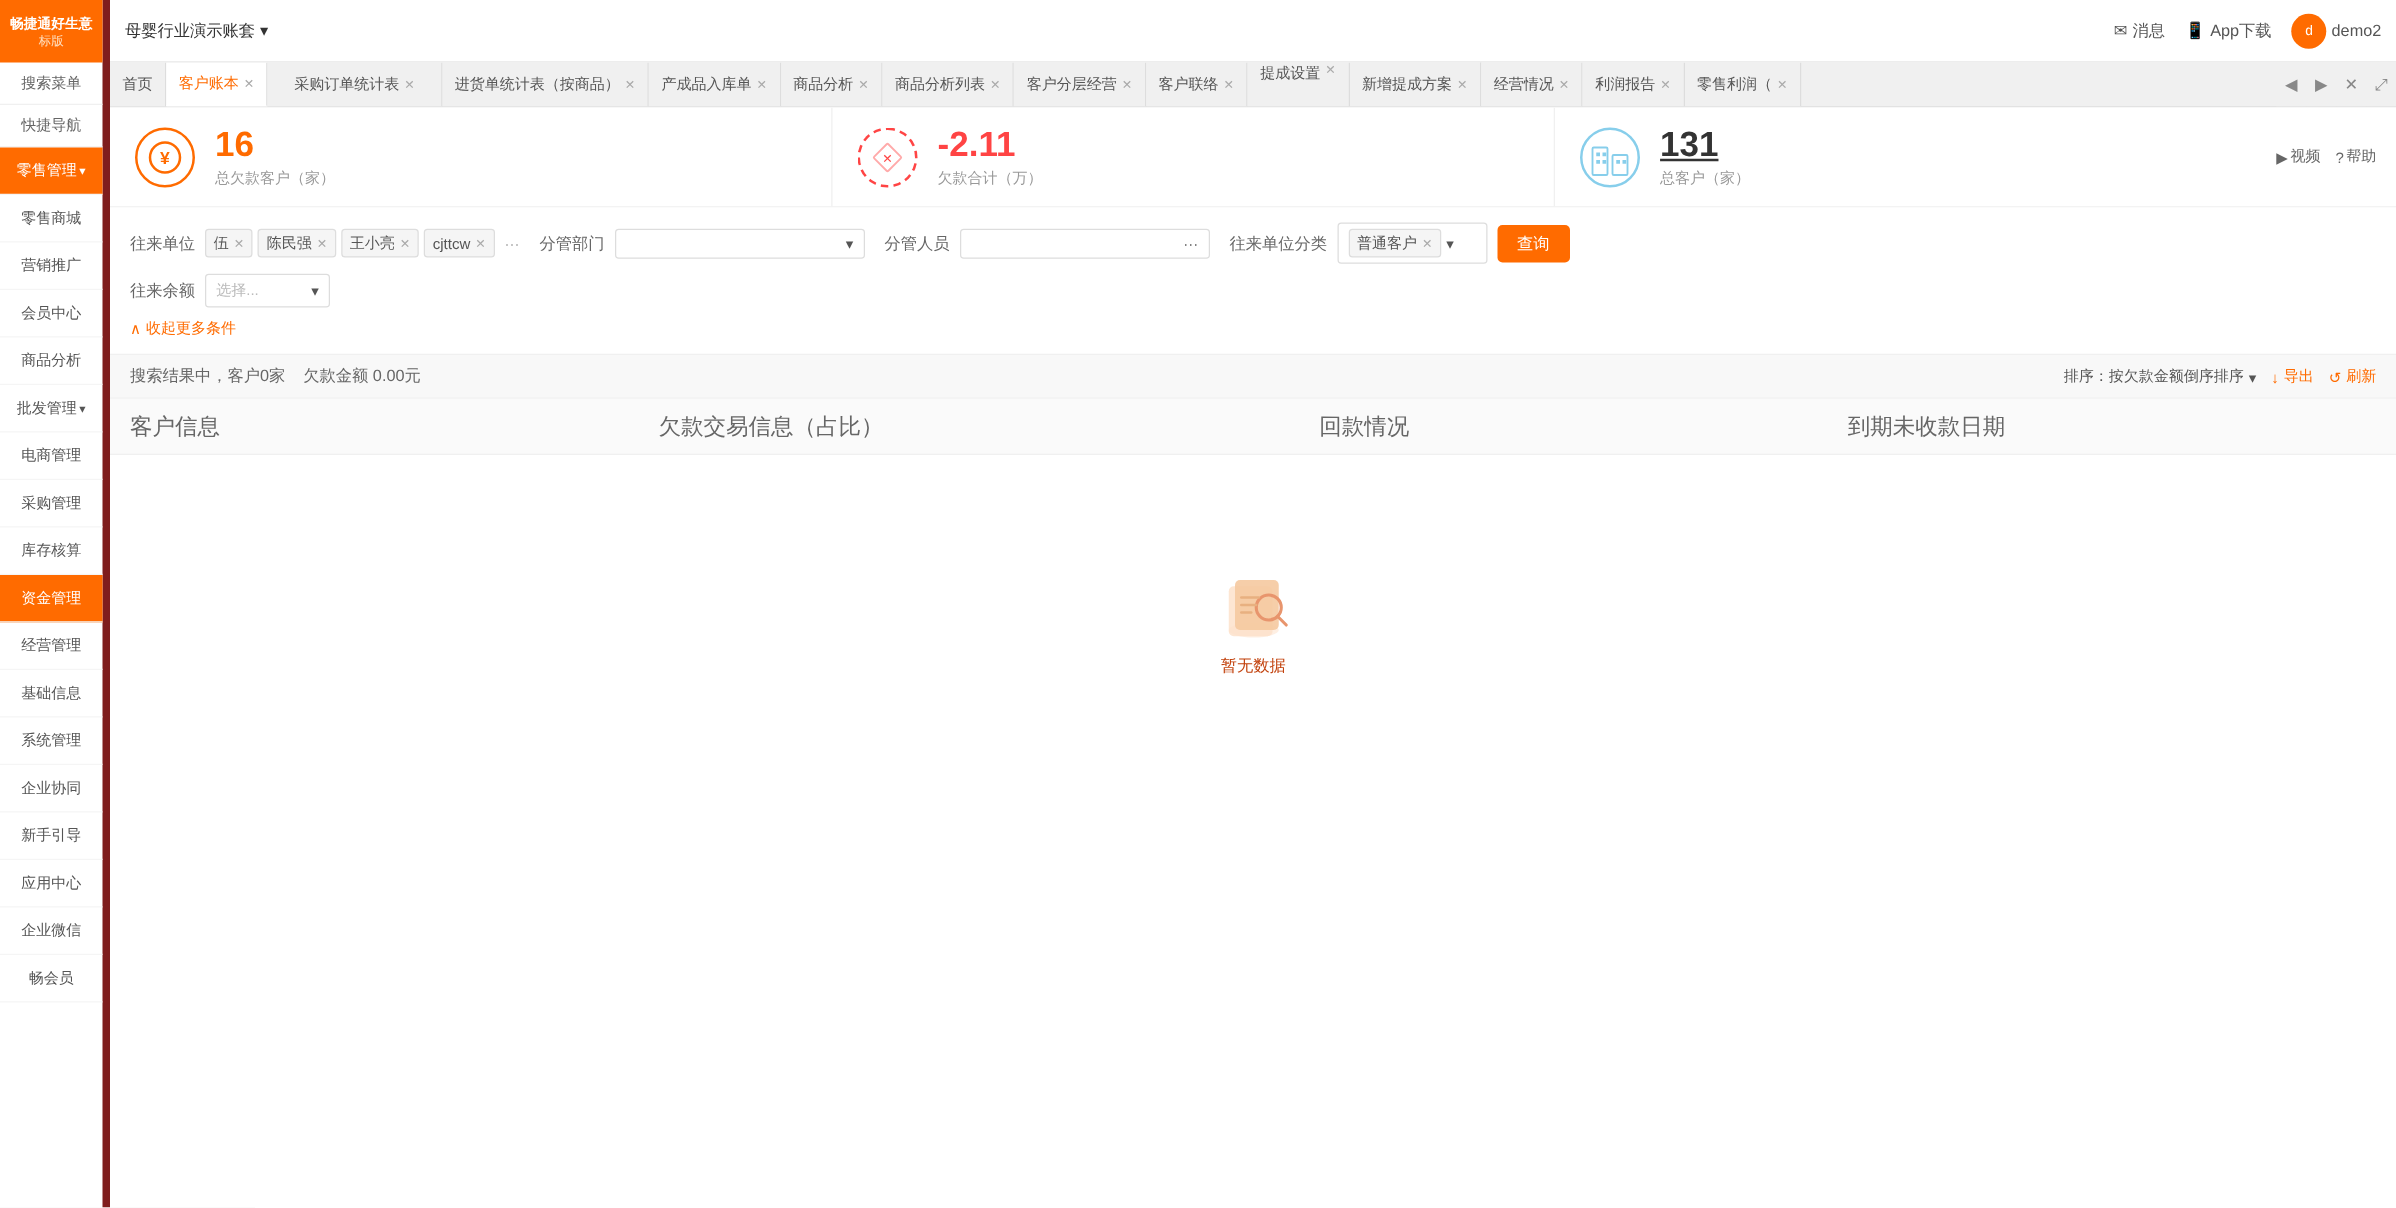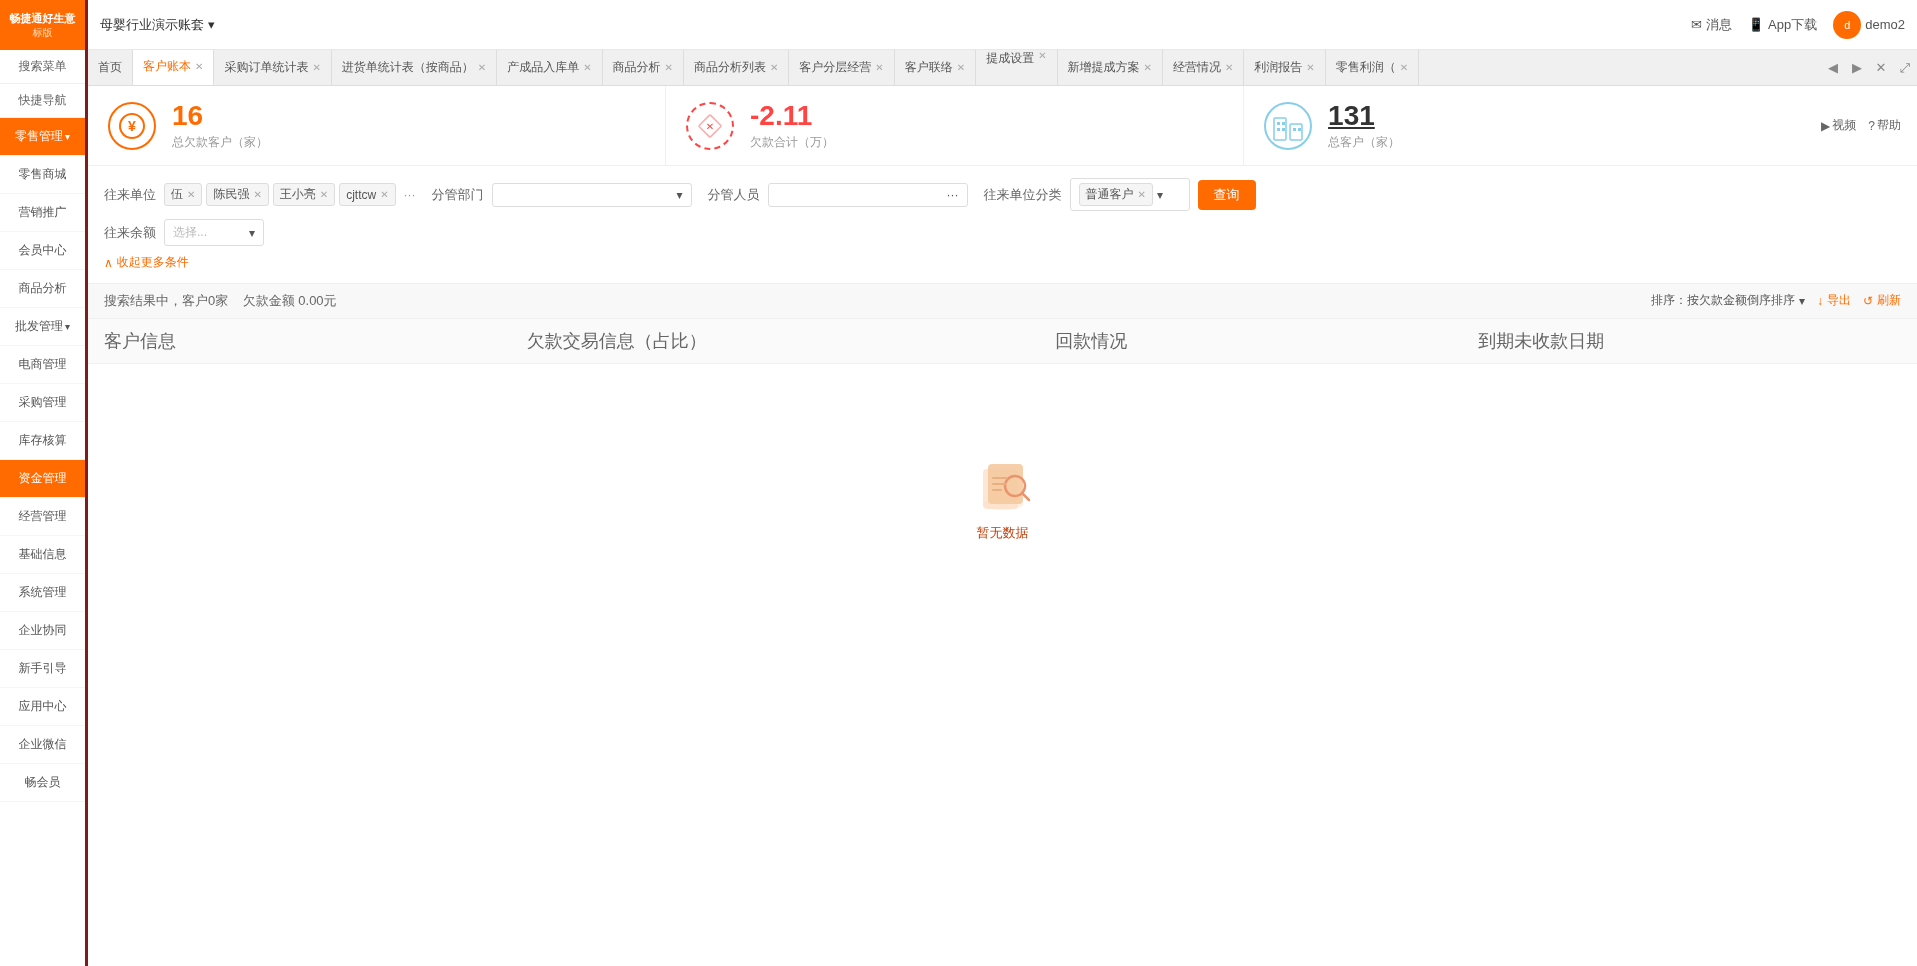--- a/index.html
+++ b/index.html
@@ -1,19 +1,19 @@
 <!DOCTYPE html>
 <html><head>
   <meta charset="utf-8">
   <style>
     * { box-sizing: border-box; margin: 0; padding: 0; }
     body { font-family: 'Microsoft YaHei', Arial, sans-serif; font-size: 13px; background: #f5f5f5; display: flex; height: 100vh; overflow: hidden; }
 
     
-    .sidebar { width: 88px; background: #fff; display: flex; flex-direction: column; border-right: 3px solid #7f1d1d; flex-shrink: 0; }
+    .sidebar { width: 88px; background: #fff; display: flex; flex-direction: column; border-right: 6px solid #7f1d1d; flex-shrink: 0; }
     .sidebar-logo { background: #ff6b00; height: 50px; display: flex; align-items: center; justify-content: center; flex-direction: column; }
     .sidebar-logo-text { color: #fff; font-size: 11px; font-weight: bold; }
     .sidebar-logo-sub { color: #ffe0c0; font-size: 10px; }
     .sidebar-search { padding: 8px 6px; border-bottom: 1px solid #f0f0f0; text-align: center; color: #666; font-size: 12px; cursor: pointer; }
     .sidebar-item { padding: 10px 6px; text-align: center; color: #555; font-size: 12px; cursor: pointer; border-bottom: 1px solid #f5f5f5; }
     .sidebar-item.active { background: #ff6b00; color: #fff; }
 
     
     .main { flex: 1; display: flex; flex-direction: column; overflow: hidden; }
 
@@ -59,21 +59,21 @@
     .filter-label { color: #666; font-size: 13px; white-space: nowrap; }
     .filter-tag { display: inline-flex; align-items: center; gap: 4px; background: #f5f5f5; border: 1px solid #ddd; border-radius: 3px; padding: 2px 6px; font-size: 12px; color: #555; }
     .filter-tag .close { cursor: pointer; color: #aaa; font-size: 10px; }
     .filter-more { color: #999; cursor: pointer; font-size: 12px; }
     .filter-select { display: flex; align-items: center; gap: 4px; border: 1px solid #ddd; border-radius: 3px; padding: 4px 8px; font-size: 12px; color: #555; min-width: 120px; cursor: pointer; }
     .filter-select-wide { min-width: 200px; }
     .collapse-btn { display: flex; align-items: center; gap: 4px; color: #ff6b00; font-size: 12px; cursor: pointer; margin: 0 auto; }
     .query-btn { background: #ff6b00; color: #fff; border: none; border-radius: 4px; padding: 6px 16px; font-size: 13px; cursor: pointer; }
 
     
-    .result-bar { display: flex; align-items: flex-start; justify-content: space-between; padding: 8px 16px; background: #f8f8f8; border-bottom: 1px solid #f0f0f0; font-size: 13px; color: #666; }
+    .result-bar { display: flex; align-items: flex-end; justify-content: space-between; padding: 8px 16px; background: #f8f8f8; border-bottom: 1px solid #f0f0f0; font-size: 13px; color: #666; }
     .result-bar-right { display: flex; align-items: center; gap: 12px; }
     .sort-select { display: flex; align-items: center; gap: 4px; font-size: 12px; color: #555; cursor: pointer; }
     .action-btn { display: flex; align-items: center; gap: 4px; font-size: 12px; color: #ff6b00; cursor: pointer; }
 
     
     .table-header { display: flex; padding: 10px 16px; background: #fafafa; border-bottom: 1px solid #f0f0f0; font-size: 18px; color: #666; font-weight: 500; }
     .table-col-1 { flex: 2; }
     .table-col-2 { flex: 2.5; }
     .table-col-3 { flex: 2; }
     .table-col-4 { flex: 2; }
@@ -154,21 +154,21 @@
 
   <div class="tabbar">
     <div id="tabs-container" style="display:flex;align-items:center;overflow:hidden;flex:1;">
         <div class="tab tab-home" style="height: 36px; padding: 0px 10px; display: flex; align-items: center; gap: 4px; font-size: 12px; cursor: pointer; white-space: nowrap; border-right: 1px solid rgb(221, 221, 221); color: rgb(85, 85, 85); background: rgb(240, 240, 240); flex-shrink: 0;">
           <span>首页</span>
         </div>
         <div class="tab active" style="height: 36px; padding: 0px 10px; display: flex; align-items: center; gap: 4px; font-size: 12px; cursor: pointer; white-space: nowrap; border-right: 1px solid rgb(221, 221, 221); color: rgb(255, 107, 0); background: rgb(255, 255, 255); flex-shrink: 0;">
           <span>客户账本</span>
           <span style="font-size:10px;color:#aaa;cursor:pointer;">✕</span>
         </div>
-        <div class="tab" style="height: 36px; padding: 0px 10px; display: flex; align-items: center; gap: 4px; font-size: 12px; cursor: pointer; white-space: nowrap; border-right: 1px solid rgb(221, 221, 221); color: rgb(85, 85, 85); background: rgb(240, 240, 240); flex-shrink: 0;">
+        <div class="tab" style="height: 36px; padding: 0px 21px; display: flex; align-items: center; gap: 4px; font-size: 12px; cursor: pointer; white-space: nowrap; border-right: 1px solid rgb(221, 221, 221); color: rgb(85, 85, 85); background: rgb(240, 240, 240); flex-shrink: 0;">
           <span>采购订单统计表</span>
           <span style="font-size:10px;color:#aaa;cursor:pointer;">✕</span>
         </div>
         <div class="tab" style="height: 36px; padding: 0px 10px; display: flex; align-items: center; gap: 4px; font-size: 12px; cursor: pointer; white-space: nowrap; border-right: 1px solid rgb(221, 221, 221); color: rgb(85, 85, 85); background: rgb(240, 240, 240); flex-shrink: 0;">
           <span>进货单统计表（按商品）</span>
           <span style="font-size:10px;color:#aaa;cursor:pointer;">✕</span>
         </div>
         <div class="tab" style="height: 36px; padding: 0px 10px; display: flex; align-items: center; gap: 4px; font-size: 12px; cursor: pointer; white-space: nowrap; border-right: 1px solid rgb(221, 221, 221); color: rgb(85, 85, 85); background: rgb(240, 240, 240); flex-shrink: 0;">
           <span>产成品入库单</span>
           <span style="font-size:10px;color:#aaa;cursor:pointer;">✕</span>

